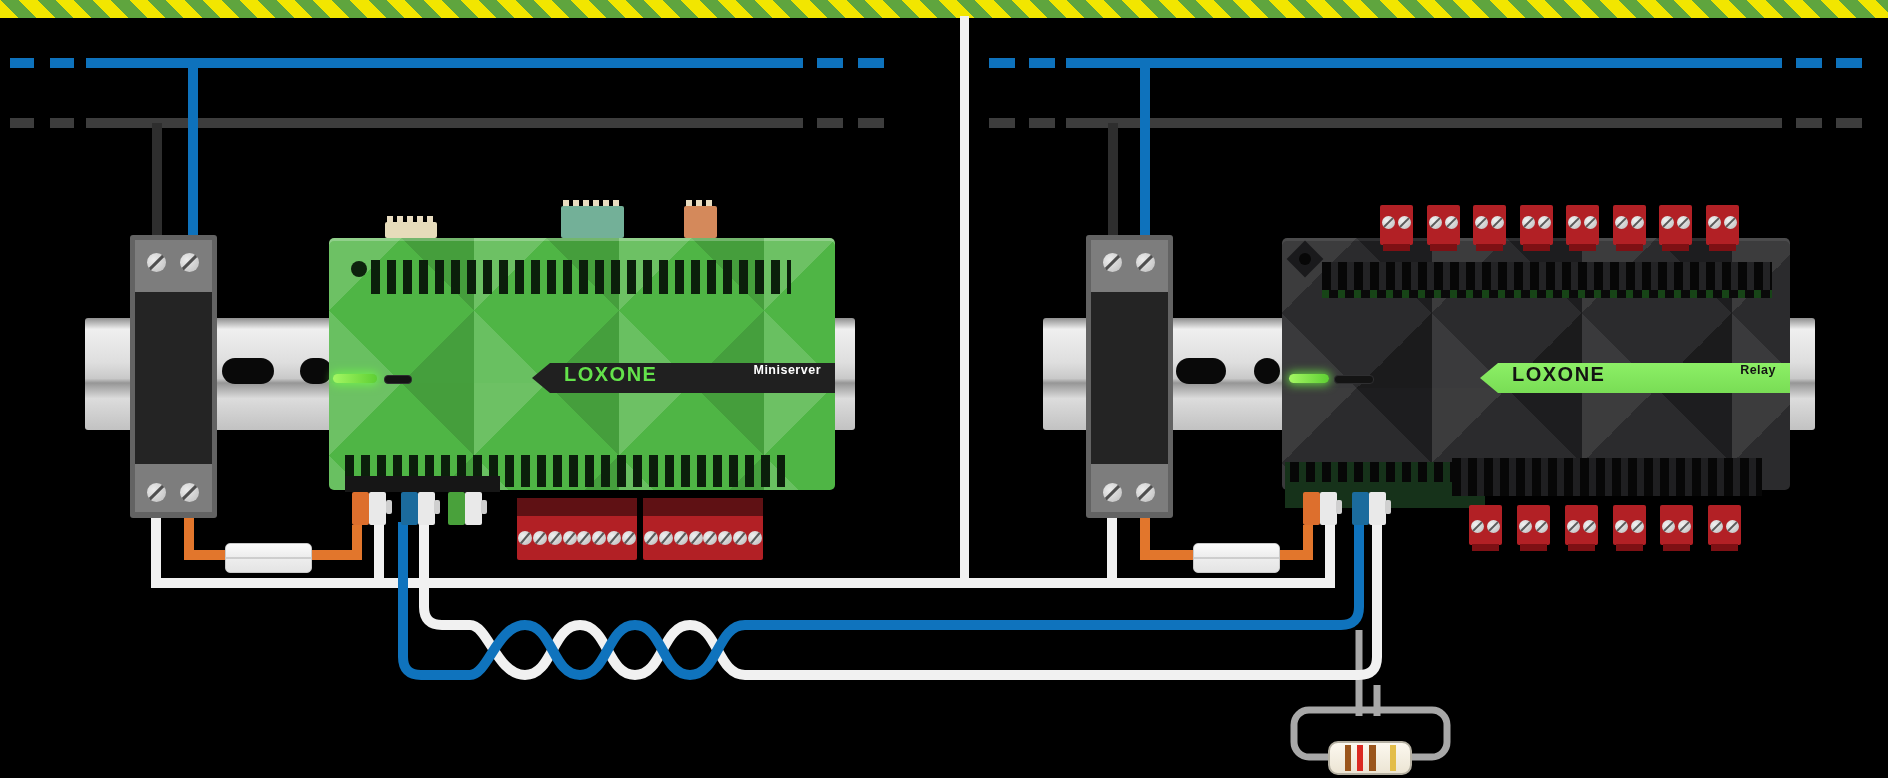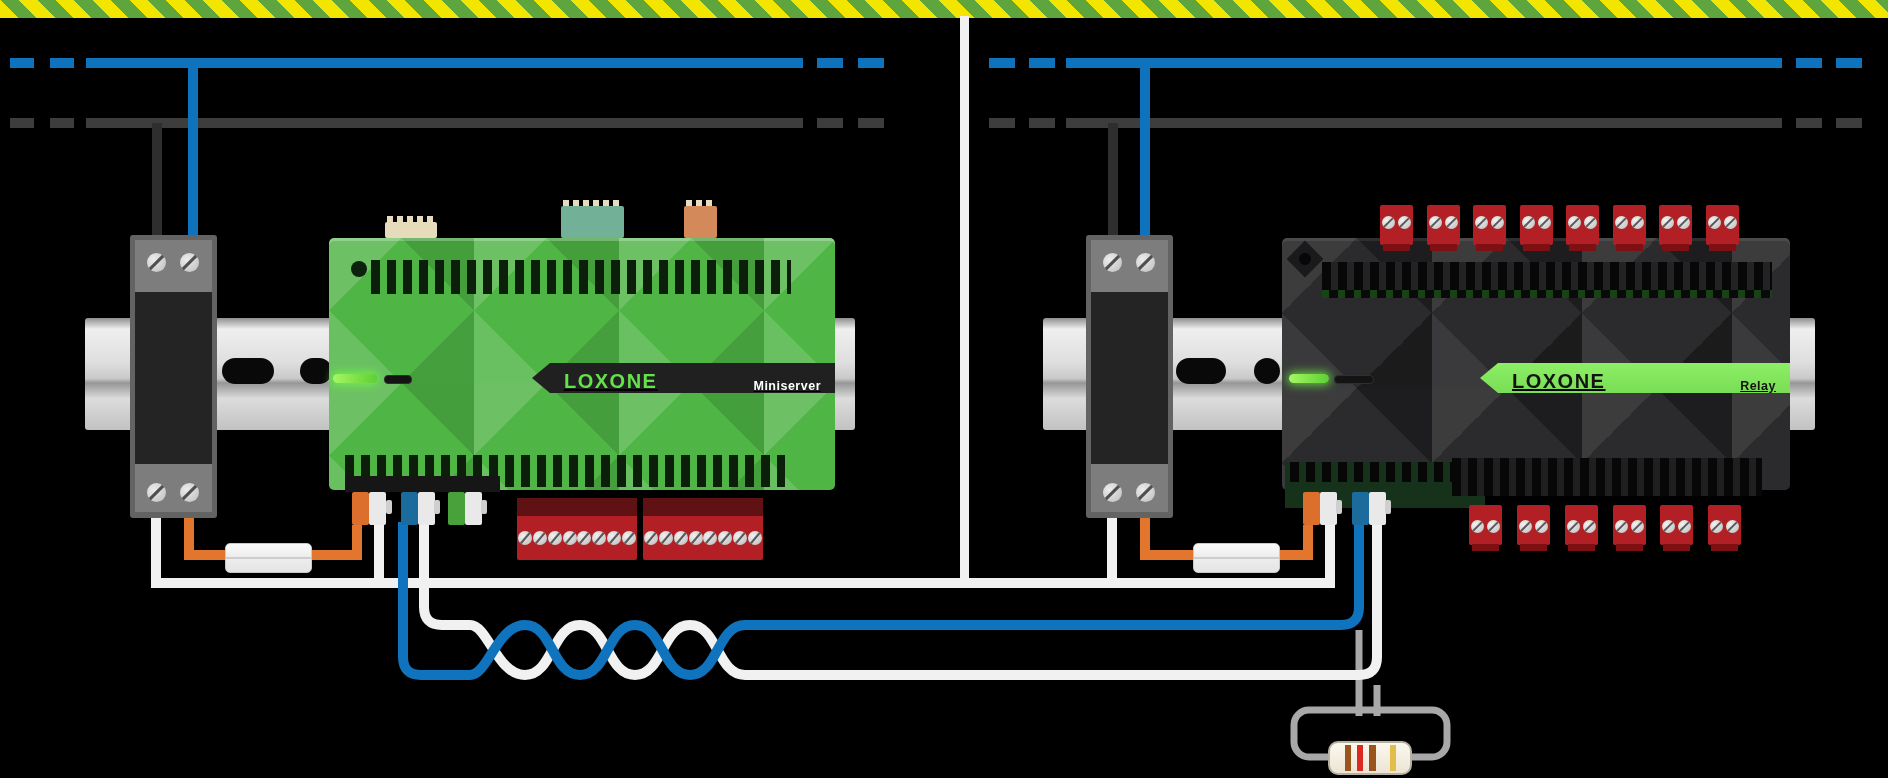--- a/index.html
+++ b/index.html
@@ -32,22 +32,22 @@
       linear-gradient(-45deg,rgba(0,0,0,.12) 25%,transparent 25%),
       linear-gradient(45deg,transparent 75%,rgba(0,0,0,.13) 75%),
       linear-gradient(-45deg,transparent 75%,rgba(255,255,255,.17) 75%);
     background-size:145px 145px;box-shadow:inset 0 3px 0 rgba(255,255,255,.25);}
   .relay-body{left:1282px;top:238px;width:508px;height:252px;border-radius:5px;background-color:#2b2b2d;
     background-image:linear-gradient(45deg,rgba(255,255,255,.07) 25%,transparent 25%),
       linear-gradient(-45deg,rgba(0,0,0,.38) 25%,transparent 25%),
       linear-gradient(45deg,transparent 75%,rgba(0,0,0,.32) 75%),
       linear-gradient(-45deg,transparent 75%,rgba(255,255,255,.08) 75%);
     background-size:150px 150px;box-shadow:inset 0 3px 0 rgba(255,255,255,.08);}
-  .banner{height:30px;display:flex;align-items:flex-end;justify-content:space-between;
-          clip-path:polygon(0 50%,18px 0,100% 0,100% 100%,18px 100%);text-decoration:underline;}
+  .banner{height:30px;display:flex;align-items:flex-start;justify-content:space-between;
+          clip-path:polygon(0 50%,18px 0,100% 0,100% 100%,18px 100%);}
   .banner .brand{font-weight:bold;font-size:20px;letter-spacing:1.5px;padding-left:32px;}
   .banner .model{font-weight:bold;font-size:12.5px;padding-right:14px;letter-spacing:.5px;}
   .ms-banner{left:203px;top:125px;width:303px;background:#202020;}
   .ms-banner .brand{color:#64e24b;}
   .ms-banner .model{color:#fff;}
   .rl-banner{left:198px;top:125px;width:310px;background:linear-gradient(#8cef66,#79dd55);}
   .rl-banner .brand,.rl-banner .model{color:#131313;}
   .led{height:9px;border-radius:5px;background:linear-gradient(90deg,#a4f763,#5ecf33);
        box-shadow:0 0 10px 2px rgba(115,255,70,.75);}
   .ledoff{height:7px;border-radius:4px;background:#141414;border:1px solid #2f2f31;}

